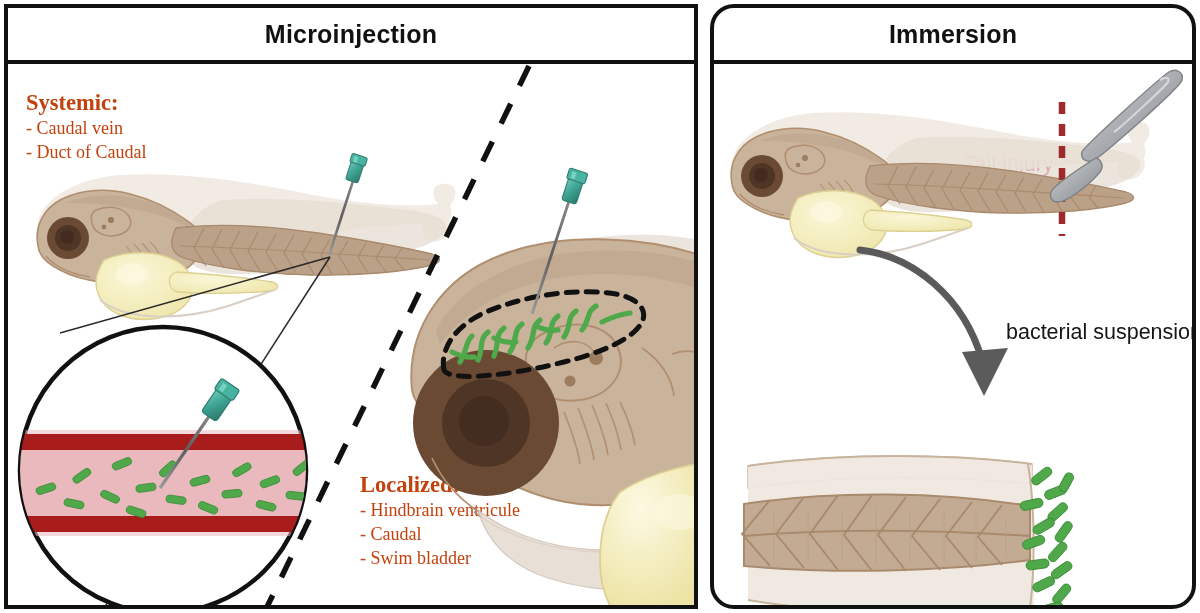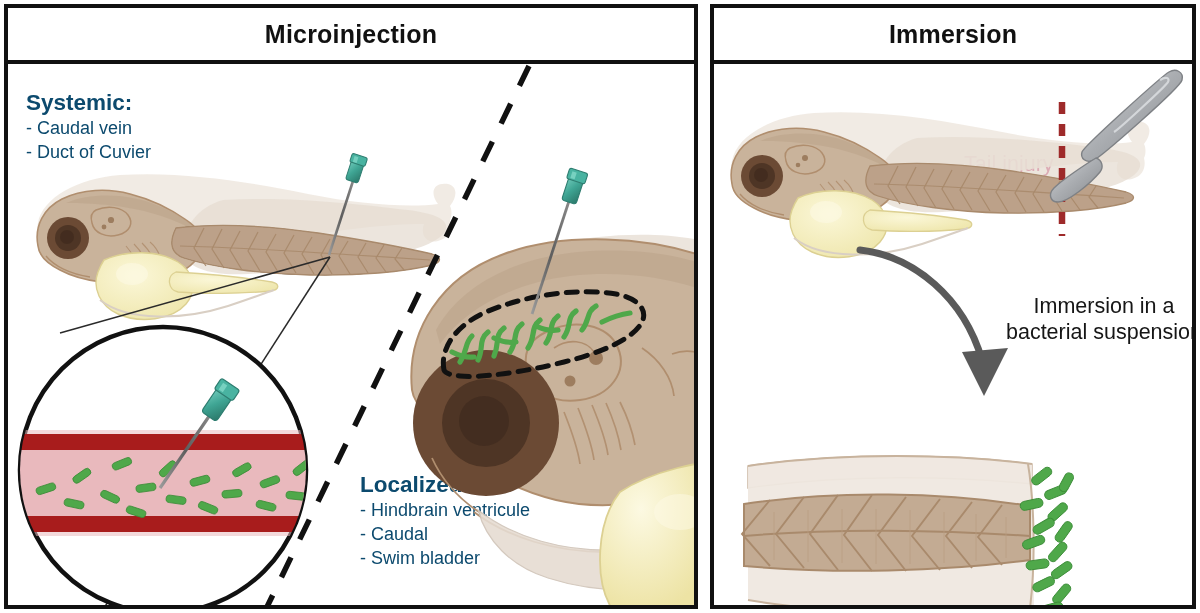--- a/index.html
+++ b/index.html
@@ -1,29 +1,29 @@
 <!DOCTYPE html>
 <html><head>
 <meta charset="utf-8">
 <style>
   html,body{margin:0;padding:0;background:#ffffff;}
   body{width:1200px;height:613px;font-family:"Liberation Sans",sans-serif;overflow:hidden;}
   #root{position:relative;width:1104px;height:613px;background:#fff;}
 
   .panel{position:absolute;box-sizing:border-box;border:4px solid #111;background:#fff;}
   #panel-micro{left:4px;top:4px;width:694px;height:605px;}
-  #panel-imm{left:710px;top:4px;width:486px;height:605px;}
+  #panel-imm{left:710px;top:4px;width:486px;height:605px;border-radius:24px;}
 
   .panel-head{position:absolute;left:0;top:0;right:0;height:52px;
       border-bottom:4px solid #111;display:flex;align-items:center;justify-content:center;}
   .panel-head .ttl{font-size:25px;font-weight:bold;color:#111;letter-spacing:.2px;}
 
   .panel-body{position:absolute;left:0;top:52px;right:0;bottom:0;overflow:hidden;}
 
-  .txtblock{position:absolute;color:#0c4a6e;line-height:1.31;}
+  .txtblock{position:absolute;color:#c2410c;line-height:1.31;font-family:Liberation Serif, serif;}
   .txtblock .hd{font-weight:bold;font-size:22.5px;display:block;}
   .txtblock .li{font-size:18px;display:block;white-space:nowrap;}
 
   .plainlabel{position:absolute;color:#be185d;font-size:21.5px;white-space:nowrap;}
   .centerlabel{position:absolute;color:#161616;font-size:21.5px;text-align:center;line-height:1.22;}
 
   svg{display:block;}
   .svgfill{position:absolute;left:0;top:0;}
 </style>
 </head>
@@ -33,21 +33,21 @@
 
   <div class="panel" id="panel-micro">
     <div class="panel-head">
       <span class="ttl">Microinjection</span>
     </div>
     <div class="panel-body">
 
       <div class="txtblock" style="left:18px;top:28px;">
         <span class="hd">Systemic:</span>
         <span class="li">- Caudal vein</span>
-        <span class="li">- Duct of Cuvier</span>
+        <span class="li">- Duct of Caudal</span>
       </div>
 
       <div class="txtblock" style="left:352px;top:410px;">
         <span class="hd">Localized:</span>
         <span class="li">- Hindbrain ventricule</span>
         <span class="li">- Caudal</span>
         <span class="li">- Swim bladder</span>
       </div>
 
       <svg class="svgfill" width="686" height="549" viewBox="0 0 686 549">
@@ -284,21 +284,21 @@
 
   <div class="panel" id="panel-imm">
     <div class="panel-head">
       <span class="ttl">Immersion</span>
     </div>
     <div class="panel-body">
 
       <div class="plainlabel" style="left:250px;top:92px;">Tail injury</div>
 
       <div class="centerlabel" style="left:290px;top:233px;width:200px;">
-        <span>Immersion in a</span><br>
+        <br>
         <span>bacterial suspension</span>
       </div>
 
       <svg class="svgfill" width="478" height="549" viewBox="0 0 478 549">
         <defs>
           <radialGradient id="yolkG3" cx="40%" cy="35%" r="70%">
             <stop offset="0%" stop-color="#FBF7D8"></stop>
             <stop offset="100%" stop-color="#EFE7AE"></stop>
           </radialGradient>
           <linearGradient id="bladeG" x1="0" y1="0" x2="1" y2="1">

